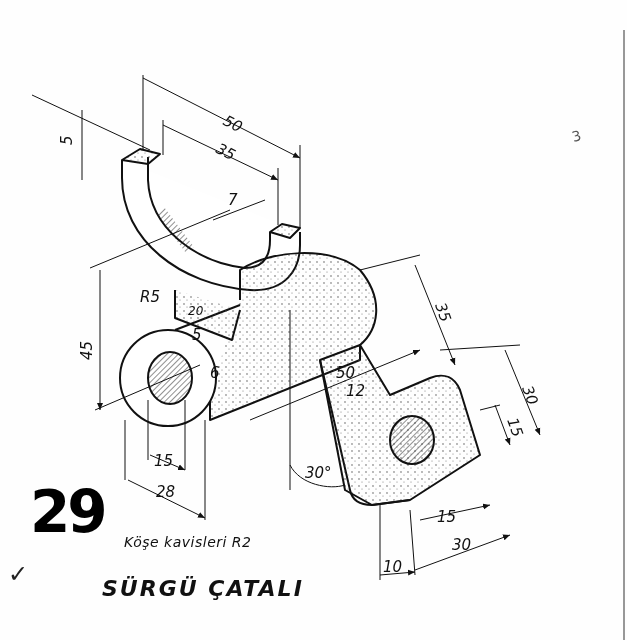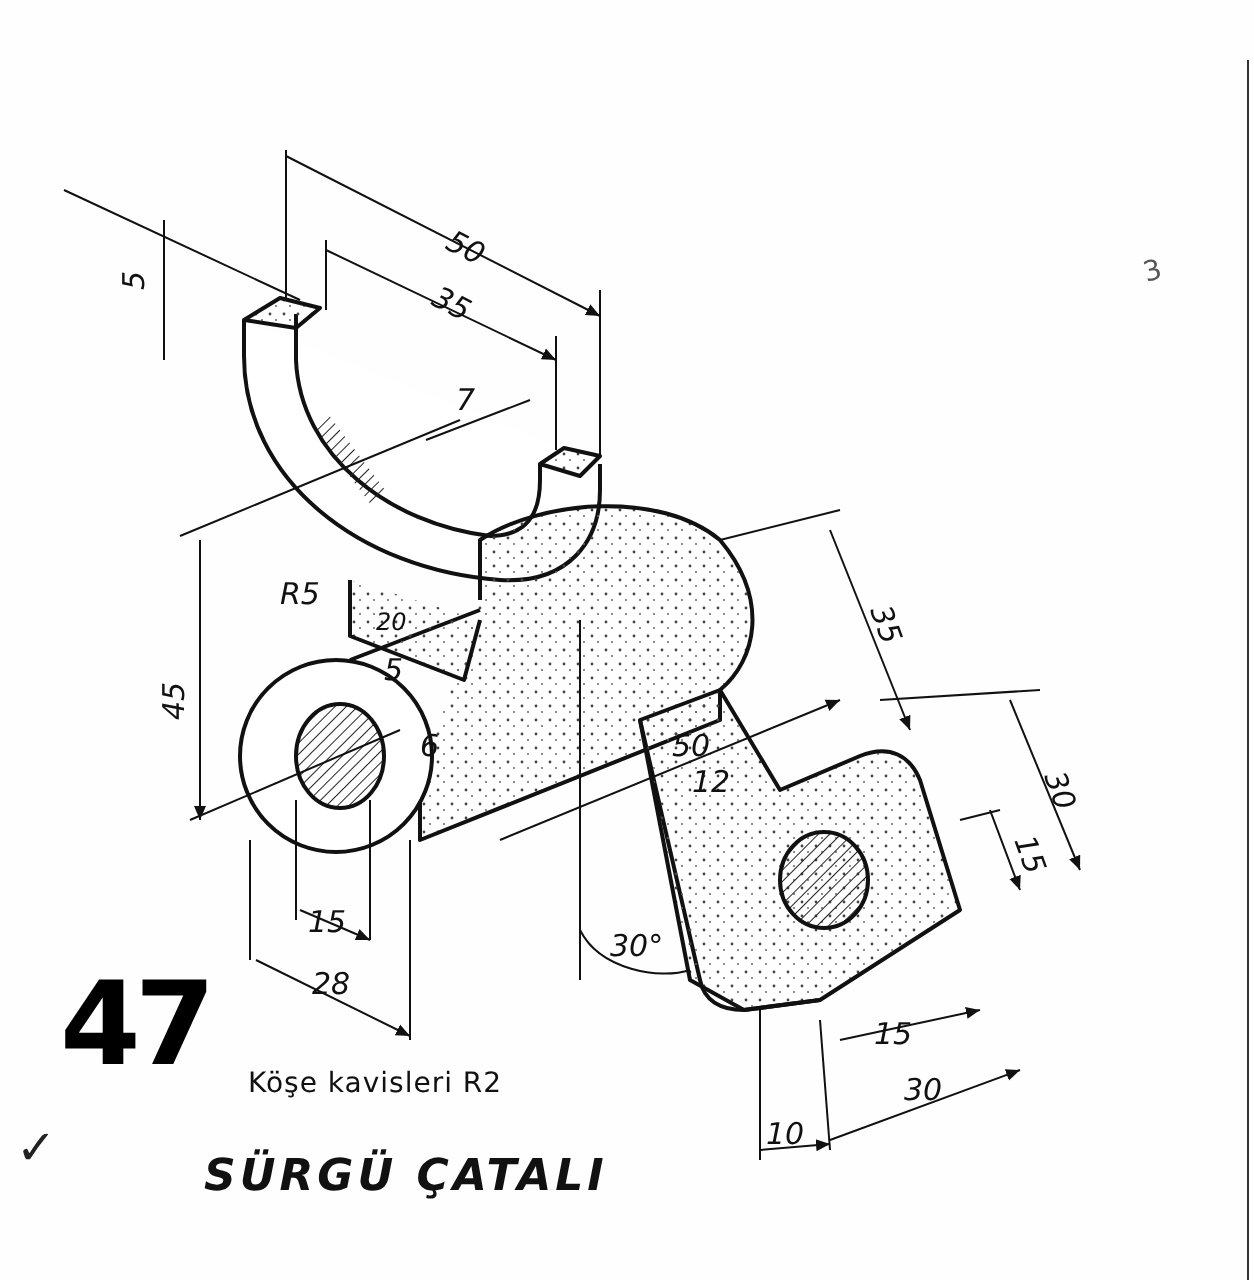--- a/index.html
+++ b/index.html
@@ -2,21 +2,21 @@
 <html><head>
 <meta charset="utf-8">
 <style>
   html, body { margin: 0; padding: 0; background: #ffffff; }
   body { width: 627px; height: 640px; position: relative; overflow: hidden;
          font-family: "DejaVu Sans", sans-serif; }
   .sheet { position: absolute; left: 0; top: 0; width: 627px; height: 640px; background: #fefefe; }
   svg { position: absolute; left: 0; top: 0; }
   .dim { font-family: "DejaVu Sans", sans-serif; font-size: 15px; fill: #111; font-style: italic; }
   .note { position: absolute; left: 124px; top: 534px; font-family: "DejaVu Sans", sans-serif;
-          font-size: 14px; color: #111; letter-spacing: 0.5px; }
+          font-style: italic; font-size: 14px; color: #111; letter-spacing: 0.5px; }
   .title { position: absolute; left: 102px; top: 576px; font-family: "DejaVu Sans", sans-serif;
            font-style: italic; font-size: 22px; color: #111; letter-spacing: 2px; font-weight: bold; }
   .num { position: absolute; left: 30px; top: 478px; font-family: "DejaVu Sans", sans-serif;
          font-weight: bold; font-size: 58px; color: #000; letter-spacing: -3px; }
   .pencil { position: absolute; left: 572px; top: 128px; font-family: "DejaVu Sans", sans-serif;
             font-size: 14px; color: #555; transform: rotate(-15deg); }
 </style>
 </head>
 <body>
 
@@ -118,18 +118,18 @@
     <text x="522" y="388" transform="rotate(70 522 388)">30</text>
     <text x="507" y="420" transform="rotate(70 507 420)">15</text>
     <text x="437" y="522">15</text>
     <text x="452" y="550">30</text>
     <text x="383" y="572">10</text>
   </g>
 
   <line x1="624" y1="30" x2="624" y2="640" stroke="#333" stroke-width="1"></line>
 </svg>
 
-<div class="num">47</div>
+<div class="num">29</div>
 <div style="position:absolute;left:8px;top:560px;font-size:24px;color:#222;">✓</div>
 <div class="note">Köşe kavisleri R2</div>
 <div class="title">SÜRGÜ ÇATALI</div>
 <div class="pencil">3</div>
 </div>
 
 </body></html>

